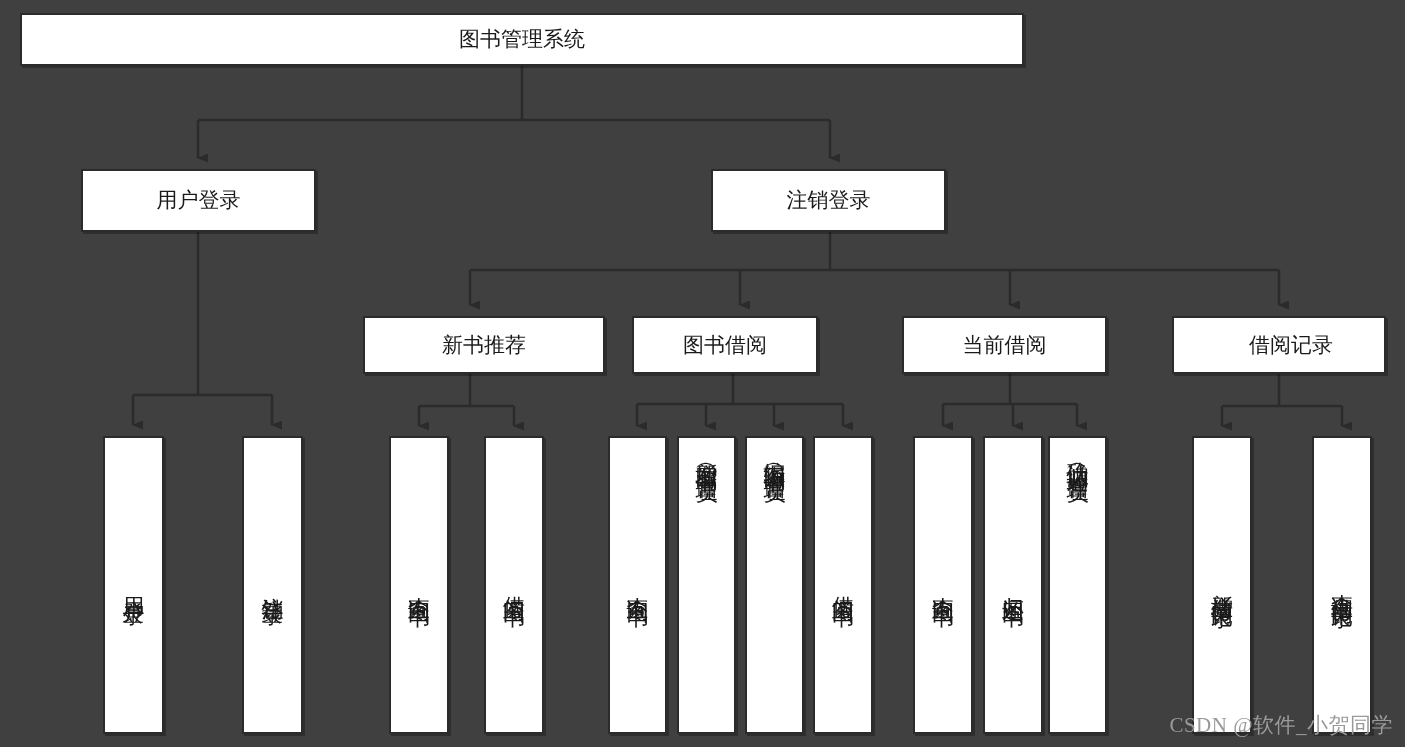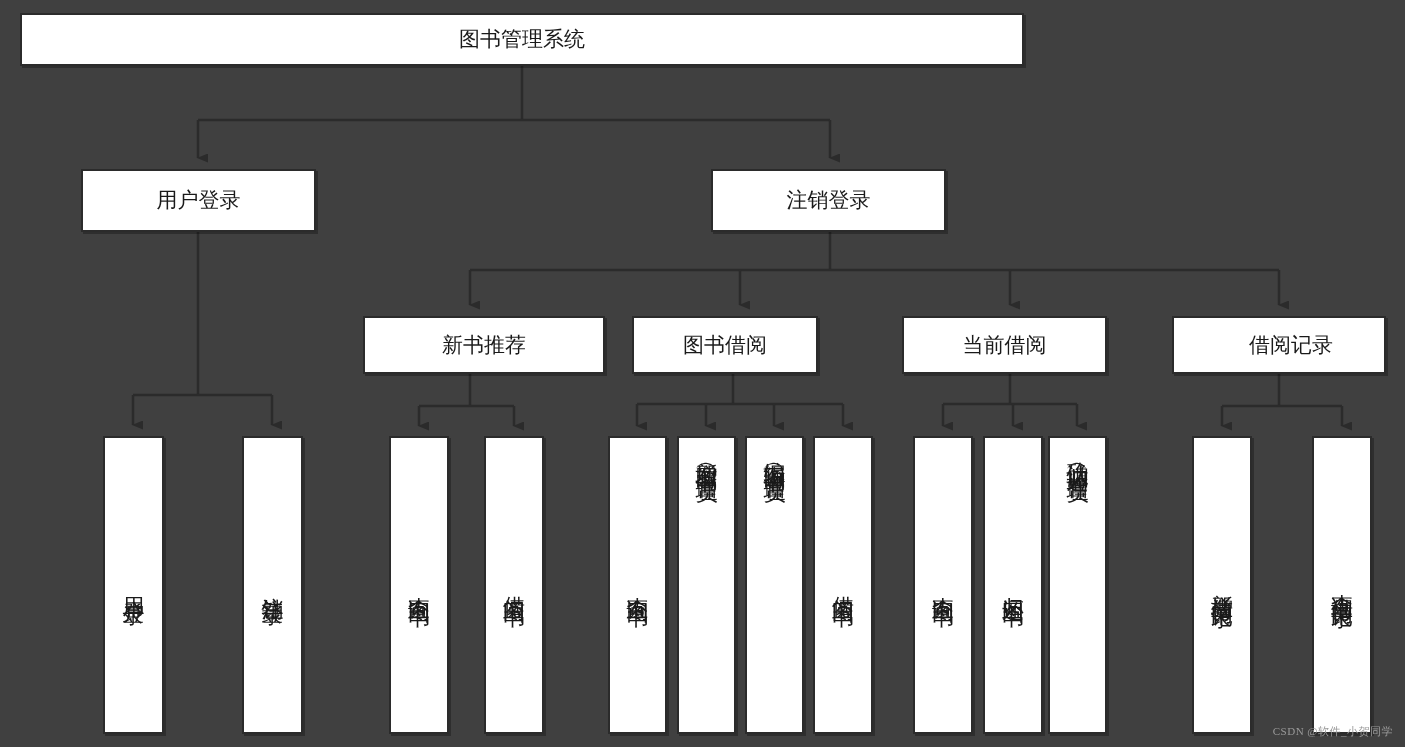--- a/index.html
+++ b/index.html
@@ -58,21 +58,21 @@
     margin-bottom: auto;
   }
   .node.v.center {
     align-items: center;
     padding-top: 0;
   }
   #watermark {
     position: absolute;
     right: 12px;
     bottom: 8px;
-    font-size: 11px;
+    font-size: 21px;
     color: #9a9a9a;
     white-space: nowrap;
     letter-spacing: 0.5px;
   }
 </style>
 </head>
 <body>
 
 <div id="canvas">
 

